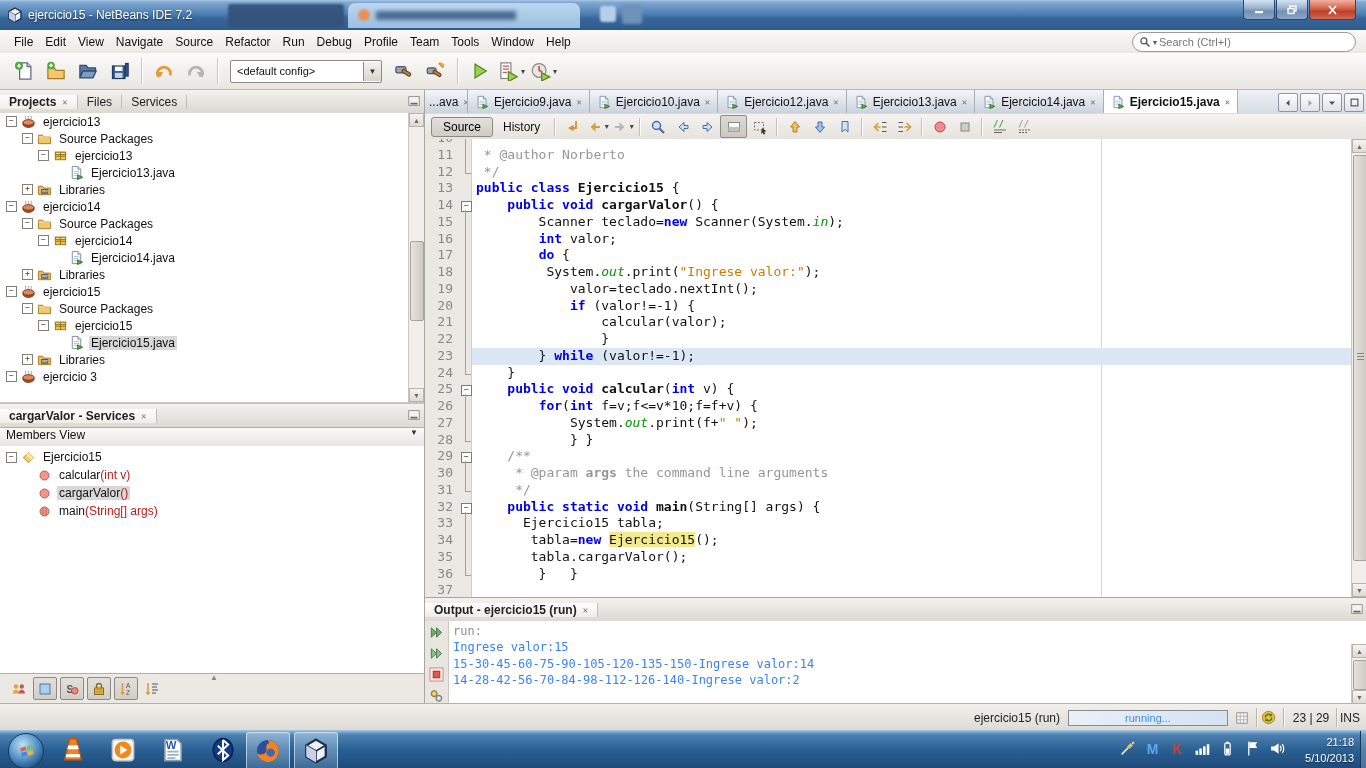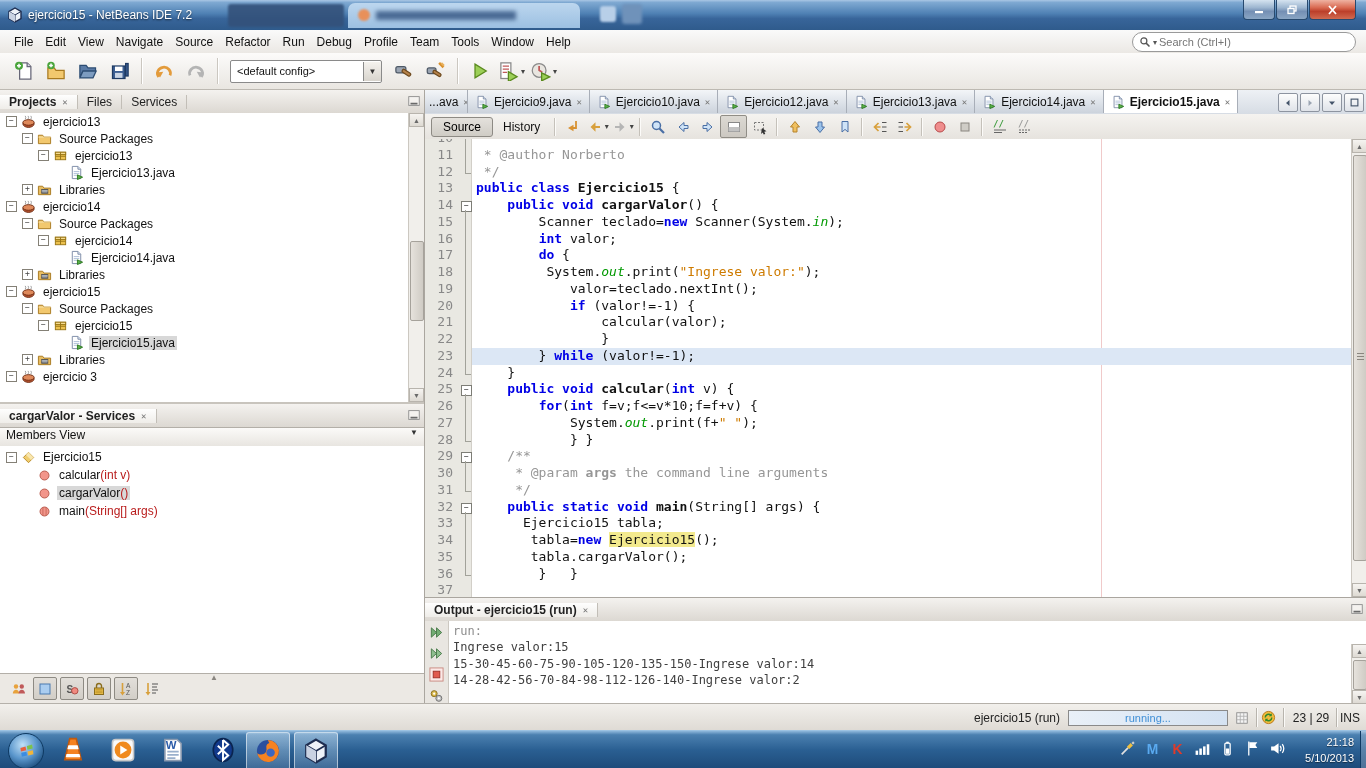--- a/index.html
+++ b/index.html
@@ -138,21 +138,21 @@
   .codearea .scroll-v{top:0;}
 
   
   .outpanel{position:absolute;left:424px;top:597px;width:942px;height:106px;
     border-left:1px solid #aaa69f;border-top:1px solid #aaa69f;background:#ece9e5;}
   .outbody{position:absolute;left:0;top:23px;right:0;bottom:0;background:#fff;}
   .outstrip{position:absolute;left:0;top:0;bottom:0;width:23px;background:#e9e6e1;border-right:1px solid #ccc8c1;
     display:flex;flex-direction:column;align-items:center;padding-top:3px;gap:3px;}
   .obtn{width:19px;height:18px;display:flex;align-items:center;justify-content:center;}
   .outlines{position:absolute;left:28px;top:2px;right:16px;bottom:0;overflow:hidden;}
-  .outline{font:12px/16.4px "DejaVu Sans Mono",monospace;white-space:pre;color:#404040;}
+  .outline{font:12px/16.4px "DejaVu Sans Mono",monospace;white-space:pre;color:#3b82f6;}
   .outline.muted{color:#8c8c8c;}
   .outpanel .scroll-v{top:23px;}
 
   
   .statusbar{position:absolute;left:0;top:703px;right:0;height:27px;
     background:linear-gradient(#f2f0ec,#dedad4);border-top:1px solid #b5b1aa;}
   .sb-label{position:absolute;left:930px;width:130px;top:7px;text-align:right;font-size:12px;color:#222;}
   .sb-progress{position:absolute;left:1068px;top:6px;width:158px;height:14px;border:1px solid #8a8a8a;
     background:linear-gradient(90deg,#e9f0f8,#d4e2f2);display:flex;align-items:center;justify-content:center;}
   .sb-progress span{font-size:11px;color:#3f8fd6;}

